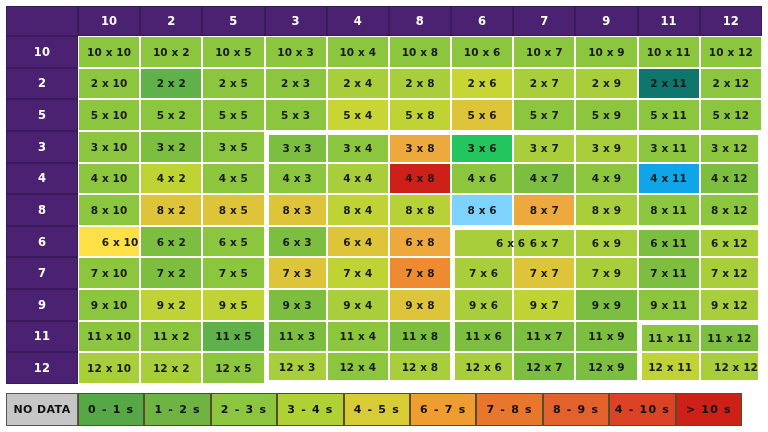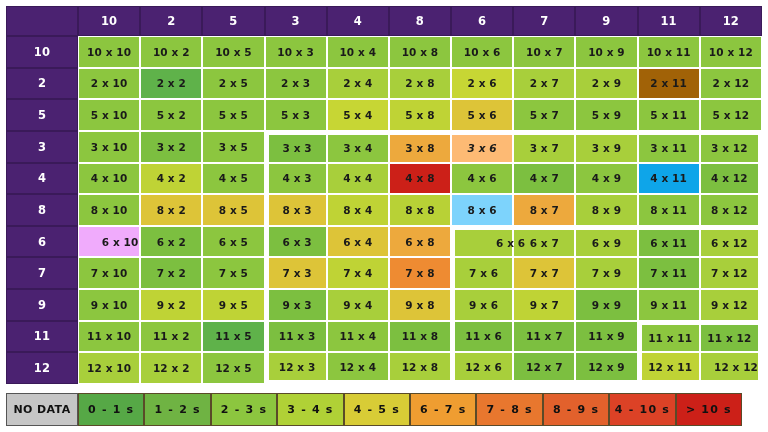--- a/index.html
+++ b/index.html
@@ -158,21 +158,21 @@
             <th class="row-head">2</th>
             <td class="cell" style="background: rgb(140, 198, 63);">2 x 10</td>
             <td class="cell" style="background: rgb(95, 178, 74);">2 x 2</td>
             <td class="cell" style="background: rgb(140, 198, 63);">2 x 5</td>
             <td class="cell" style="background: rgb(140, 198, 63);">2 x 3</td>
             <td class="cell" style="background: rgb(168, 207, 59);">2 x 4</td>
             <td class="cell" style="background: rgb(168, 207, 59);">2 x 8</td>
             <td class="cell" style="background: rgb(199, 214, 52);">2 x 6</td>
             <td class="cell" style="background: rgb(168, 207, 59);">2 x 7</td>
             <td class="cell" style="background: rgb(168, 207, 59);">2 x 9</td>
-            <td class="cell" style="background: #a16207;">2 x 11</td>
+            <td class="cell" style="background: #0f766e;">2 x 11</td>
             <td class="cell" style="background: rgb(140, 198, 63);">2 x 12</td>
           </tr>
           <tr>
             <th class="row-head">5</th>
             <td class="cell" style="background: rgb(140, 198, 63);">5 x 10</td>
             <td class="cell" style="background: rgb(140, 198, 63);">5 x 2</td>
             <td class="cell" style="background: rgb(140, 198, 63);">5 x 5</td>
             <td class="cell" style="background: rgb(140, 198, 63);">5 x 3</td>
             <td class="cell" style="background: rgb(199, 214, 52);">5 x 4</td>
             <td class="cell" style="background: rgb(191, 211, 53);">5 x 8</td>
@@ -183,21 +183,21 @@
             <td class="cell" style="background: rgb(140, 198, 63);">5 x 12</td>
           </tr>
           <tr>
             <th class="row-head">3</th>
             <td class="cell" style="background: rgb(140, 198, 63);">3 x 10</td>
             <td class="cell" style="background: rgb(124, 191, 64);">3 x 2</td>
             <td class="cell" style="background: rgb(140, 198, 63);">3 x 5</td>
             <td class="cell grp-left grp-top" style="background: rgb(124, 191, 64);">3 x 3</td>
             <td class="cell grp-top" style="background: rgb(140, 198, 63);">3 x 4</td>
             <td class="cell grp-top" style="background: rgb(237, 169, 61);">3 x 8</td>
-            <td class="cell grp-top" style="background: #fdba74; font-style: italic;">3 x 6</td>
+            <td class="cell grp-top" style="background: #22c55e;">3 x 6</td>
             <td class="cell grp-top" style="background: rgb(168, 207, 59);">3 x 7</td>
             <td class="cell grp-top" style="background: rgb(168, 207, 59);">3 x 9</td>
             <td class="cell grp-top" style="background: rgb(140, 198, 63);">3 x 11</td>
             <td class="cell grp-top grp-right" style="background: rgb(140, 198, 63);">3 x 12</td>
           </tr>
           <tr>
             <th class="row-head">4</th>
             <td class="cell" style="background: rgb(140, 198, 63);">4 x 10</td>
             <td class="cell" style="background: rgb(191, 211, 53);">4 x 2</td>
             <td class="cell" style="background: rgb(140, 198, 63);">4 x 5</td>
@@ -219,21 +219,21 @@
             <td class="cell" style="background: rgb(191, 211, 53);">8 x 4</td>
             <td class="cell" style="background: rgb(184, 209, 54);">8 x 8</td>
             <td class="cell" style="background: #7dd3fc;">8 x 6</td>
             <td class="cell" style="background: rgb(237, 169, 61);">8 x 7</td>
             <td class="cell" style="background: rgb(168, 207, 59);">8 x 9</td>
             <td class="cell" style="background: rgb(140, 198, 63);">8 x 11</td>
             <td class="cell grp-right" style="background: rgb(140, 198, 63);">8 x 12</td>
           </tr>
           <tr>
             <th class="row-head">6</th>
-            <td class="cell" style="background: #f0abfc; padding-left: 22px;">6 x 10</td>
+            <td class="cell" style="background: #fde047; padding-left: 22px;">6 x 10</td>
             <td class="cell" style="background: rgb(124, 191, 64);">6 x 2</td>
             <td class="cell" style="background: rgb(140, 198, 63);">6 x 5</td>
             <td class="cell grp-left" style="background: rgb(124, 191, 64);">6 x 3</td>
             <td class="cell" style="background: rgb(221, 196, 56);">6 x 4</td>
             <td class="cell" style="background: rgb(237, 169, 61);">6 x 8</td>
             <td class="cell grp-left grp-top" style="background: rgb(168, 207, 59); padding-left: 41px;">6 x 6</td>
             <td class="cell grp-top" style="background: rgb(168, 207, 59);">6 x 7</td>
             <td class="cell grp-top" style="background: rgb(168, 207, 59);">6 x 9</td>
             <td class="cell grp-top" style="background: rgb(124, 191, 64);">6 x 11</td>
             <td class="cell grp-top grp-right" style="background: rgb(168, 207, 59);">6 x 12</td>

